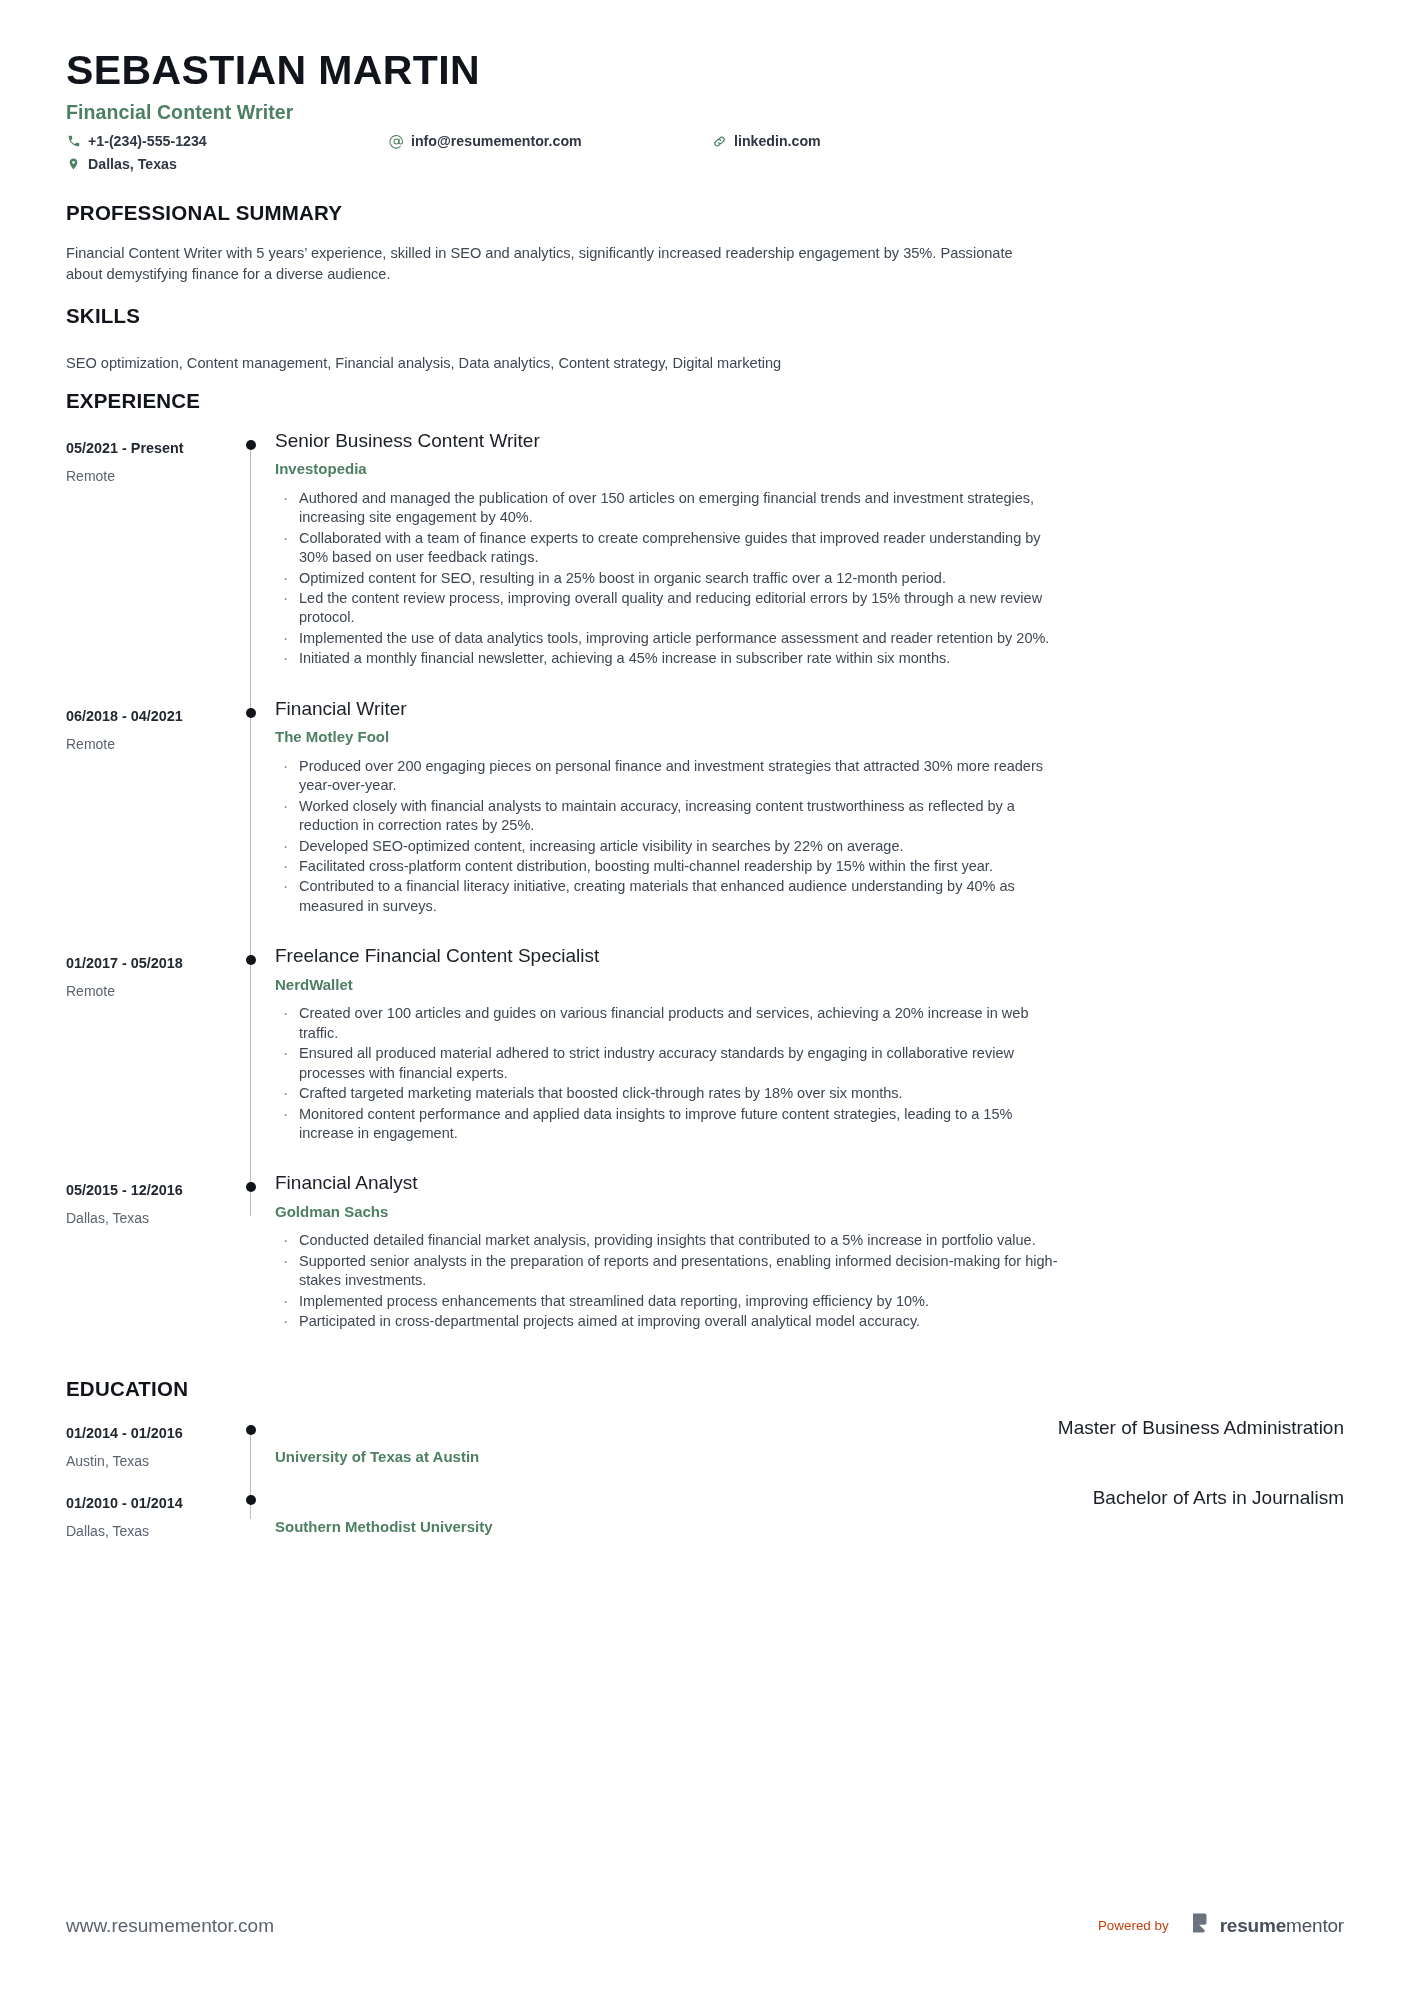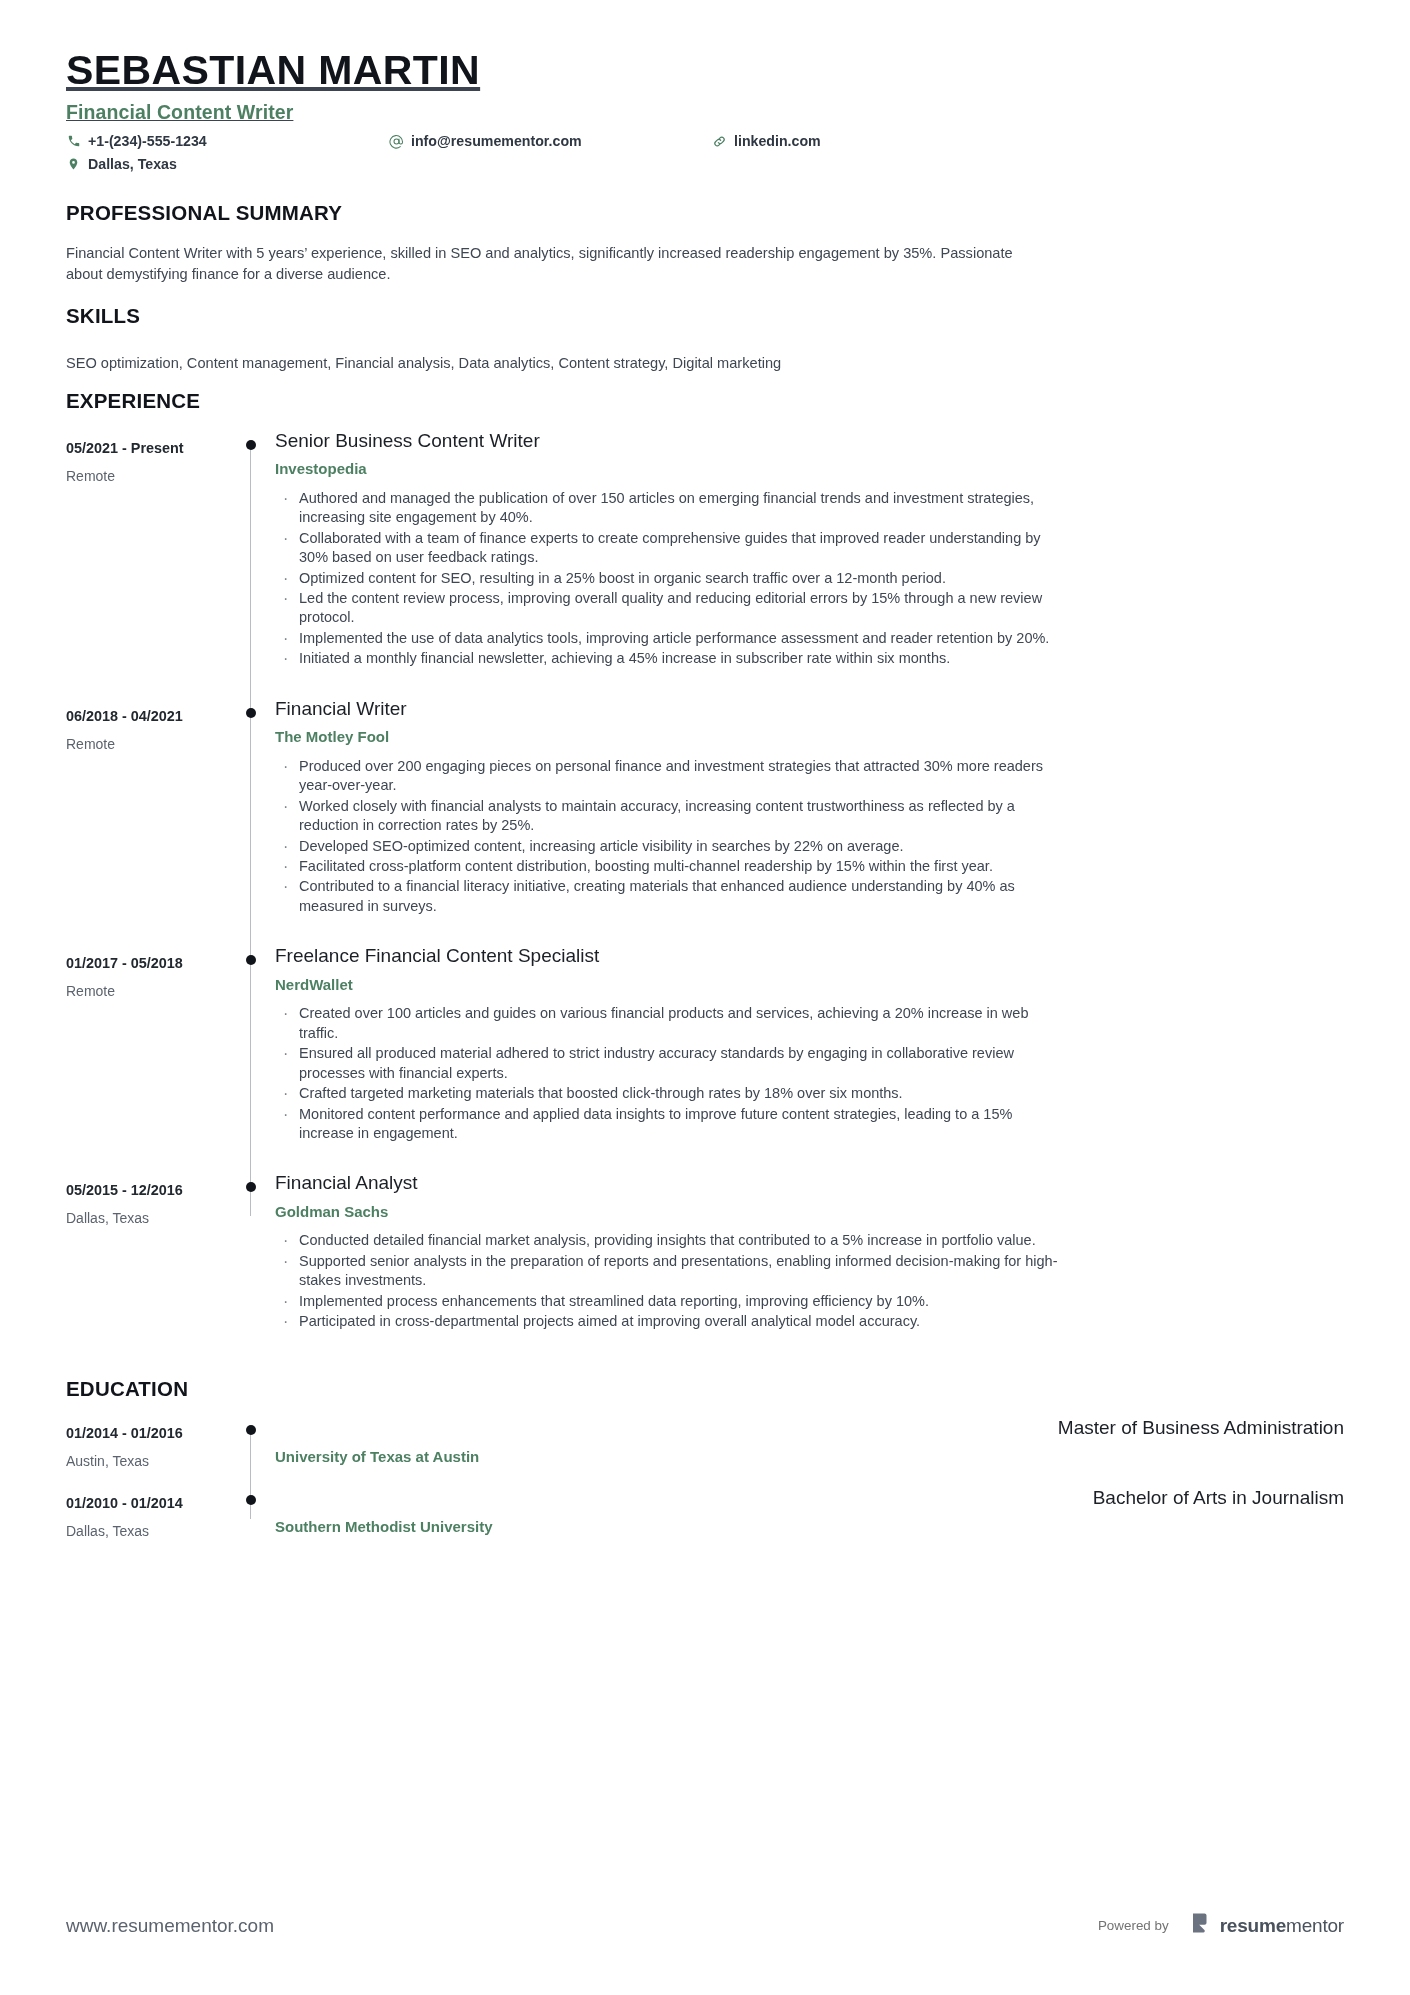--- a/index.html
+++ b/index.html
@@ -16,21 +16,21 @@
     -webkit-font-smoothing: antialiased;
   }
   .page {
     width: 1410px;
     height: 1995px;
     position: relative;
     padding: 0 66px;
   }
 
   
-  .header { padding-top: 47px; text-decoration: underline; }
+  .header { padding-top: 47px; }
   .name {
     font-size: 41px;
     font-weight: bold;
     letter-spacing: 0.4px;
     color: #11141a;
     line-height: 1.15;
   }
   .job-title {
     font-size: 19.5px;
     font-weight: bold;
@@ -199,21 +199,21 @@
     font-size: 19px;
     color: #5b636e;
   }
   .footer-right {
     display: flex;
     align-items: center;
     gap: 22px;
   }
   .powered {
     font-size: 13.4px;
-    color: #737373;
+    color: #c2410c;
   }
   .brand {
     display: flex;
     align-items: center;
     gap: 8px;
   }
   .brand-mark { display: block; }
   .brand-text {
     font-size: 19px;
     color: #4a525d;

